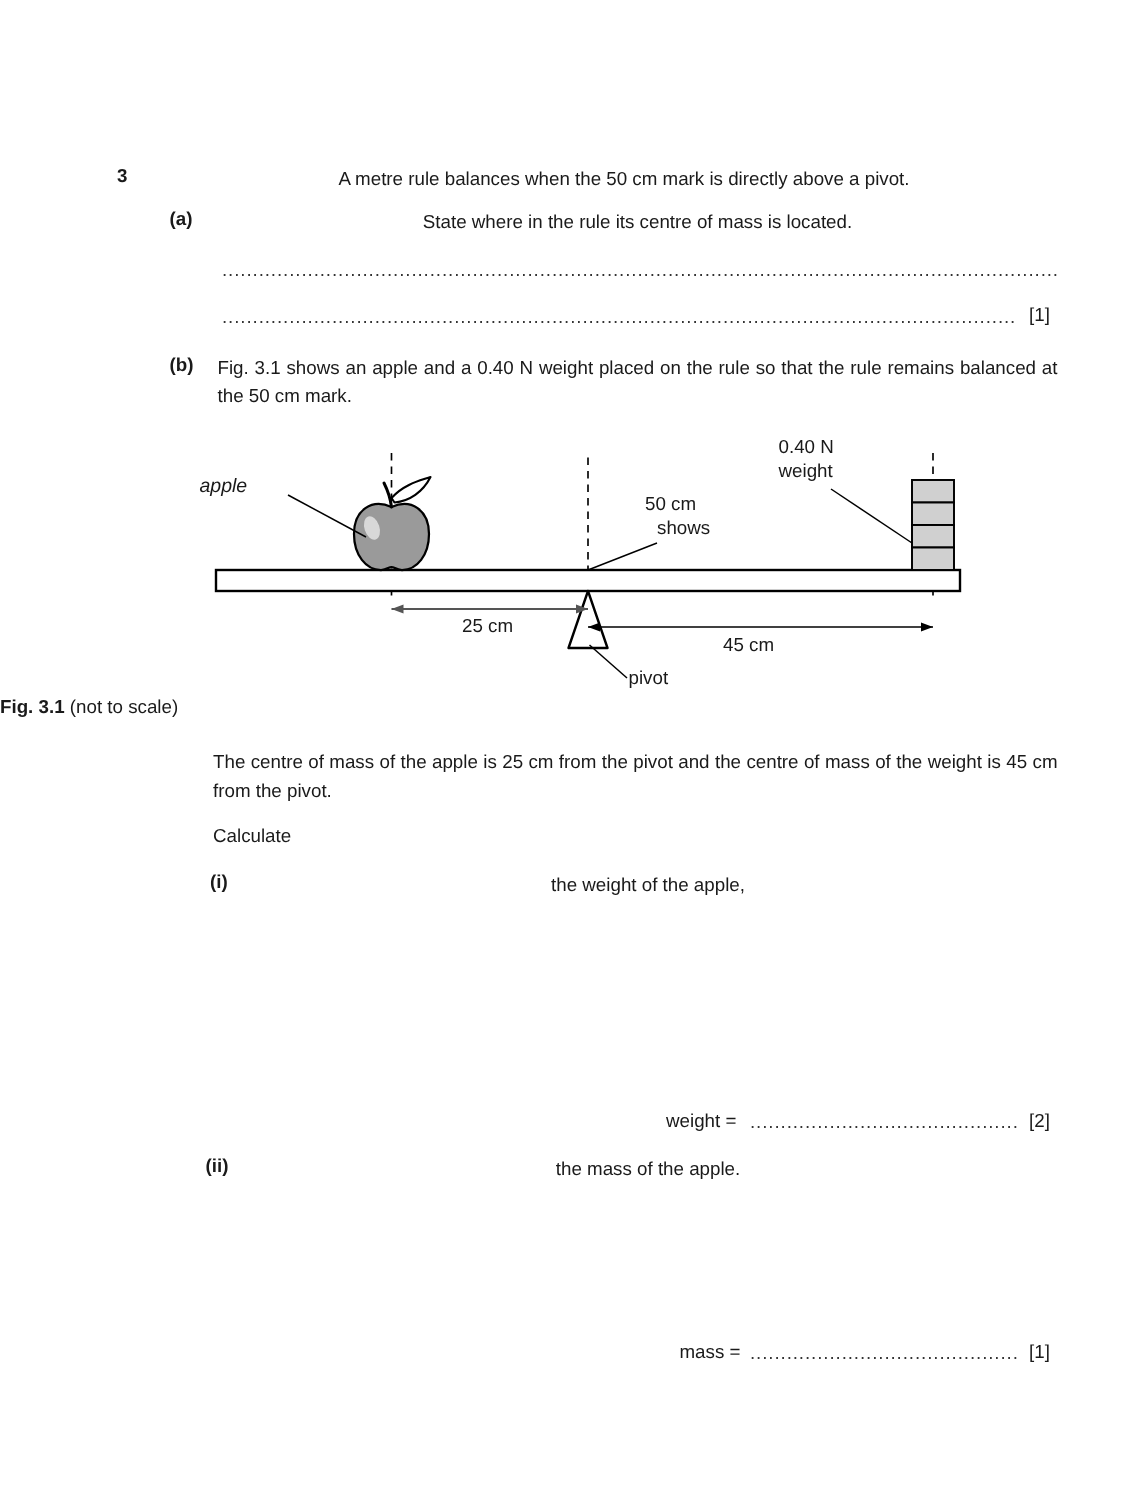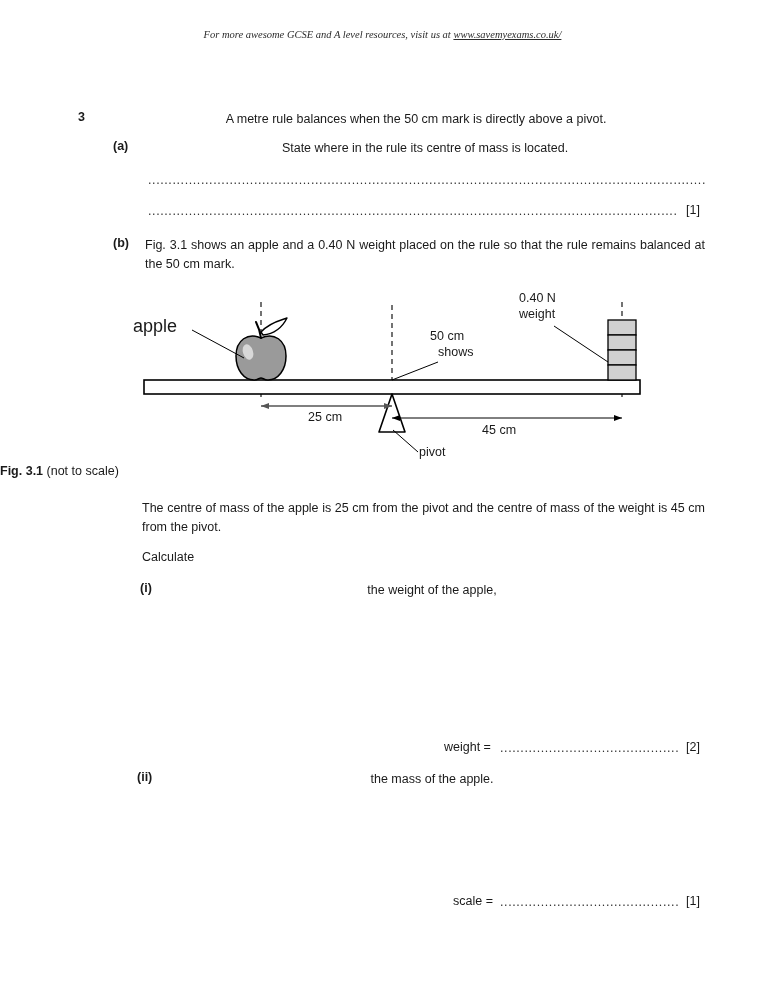--- a/index.html
+++ b/index.html
@@ -98,23 +98,20 @@
 
   .ans-label {
     position: absolute;
     font-size: 12.5px;
   }
 </style>
 </head>
 <body>
 
 <div class="header">
-  <div class="header-sub">
-    <span>For more awesome GCSE and A level resources, visit us at </span><span class="url">www.savemyexams.co.uk/</span>
-  </div>
 </div>
 
 <div class="qnum" style="top:110px;">3</div>
 <div class="qtext" style="left:116px; top:110px; width:600px;">A metre rule balances when the 50 cm mark is directly above a pivot.</div>
 
 <div class="qlabel" style="left:113px; top:139px;">(a)</div>
 <div class="qtext" style="left:145px; top:139px; width:560px;">State where in the rule its centre of mass is located.</div>
 
 <div class="dotline" style="left:148px; top:173px; width:558px;">...........................................................................................................................................................</div>
 <div class="dotline" style="left:148px; top:204px; width:530px;">....................................................................................................................................................</div>
@@ -176,21 +173,21 @@
     </g>
 
     <g>
       <line x1="262" y1="138" x2="492" y2="138" stroke="#000" stroke-width="1"></line>
       <polygon points="262,138 270,135 270,141" fill="#000"></polygon>
       <polygon points="492,138 484,135 484,141" fill="#000"></polygon>
     </g>
   </svg>
 
   
-  <div style="position:absolute; left:3px; top:36px; font-size:18px;">apple</div>
+  <div style="position:absolute; left:3px; top:36px; font-size:13px;font-style:italic;">apple</div>
 
   <div style="position:absolute; left:389px; top:10px; font-size:12.5px; line-height:16px;">
     <div>0.40 N</div>
     <div>weight</div>
   </div>
 
   <div style="position:absolute; left:300px; top:48px; font-size:12.5px; line-height:16px;">
     <div>50 cm</div>
     <div style="margin-left:8px;">shows</div>
   </div>
@@ -213,15 +210,15 @@
 <div class="qlabel" style="left:140px; top:581px;">(i)</div>
 <div class="qtext" style="left:172px; top:581px; width:520px;">the weight of the apple,</div>
 
 <div class="ans-label" style="left:444px; top:740px;">weight =</div>
 <div class="dotline" style="left:500px; top:741px; width:180px;">..............................................</div>
 <div class="marks" style="left:686px; top:740px;">[2]</div>
 
 <div class="qlabel" style="left:137px; top:770px;">(ii)</div>
 <div class="qtext" style="left:172px; top:770px; width:520px;">the mass of the apple.</div>
 
-<div class="ans-label" style="left:453px; top:894px;">scale =</div>
+<div class="ans-label" style="left:453px; top:894px;">mass =</div>
 <div class="dotline" style="left:500px; top:895px; width:180px;">..............................................</div>
 <div class="marks" style="left:686px; top:894px;">[1]</div>
 
 </body></html>

